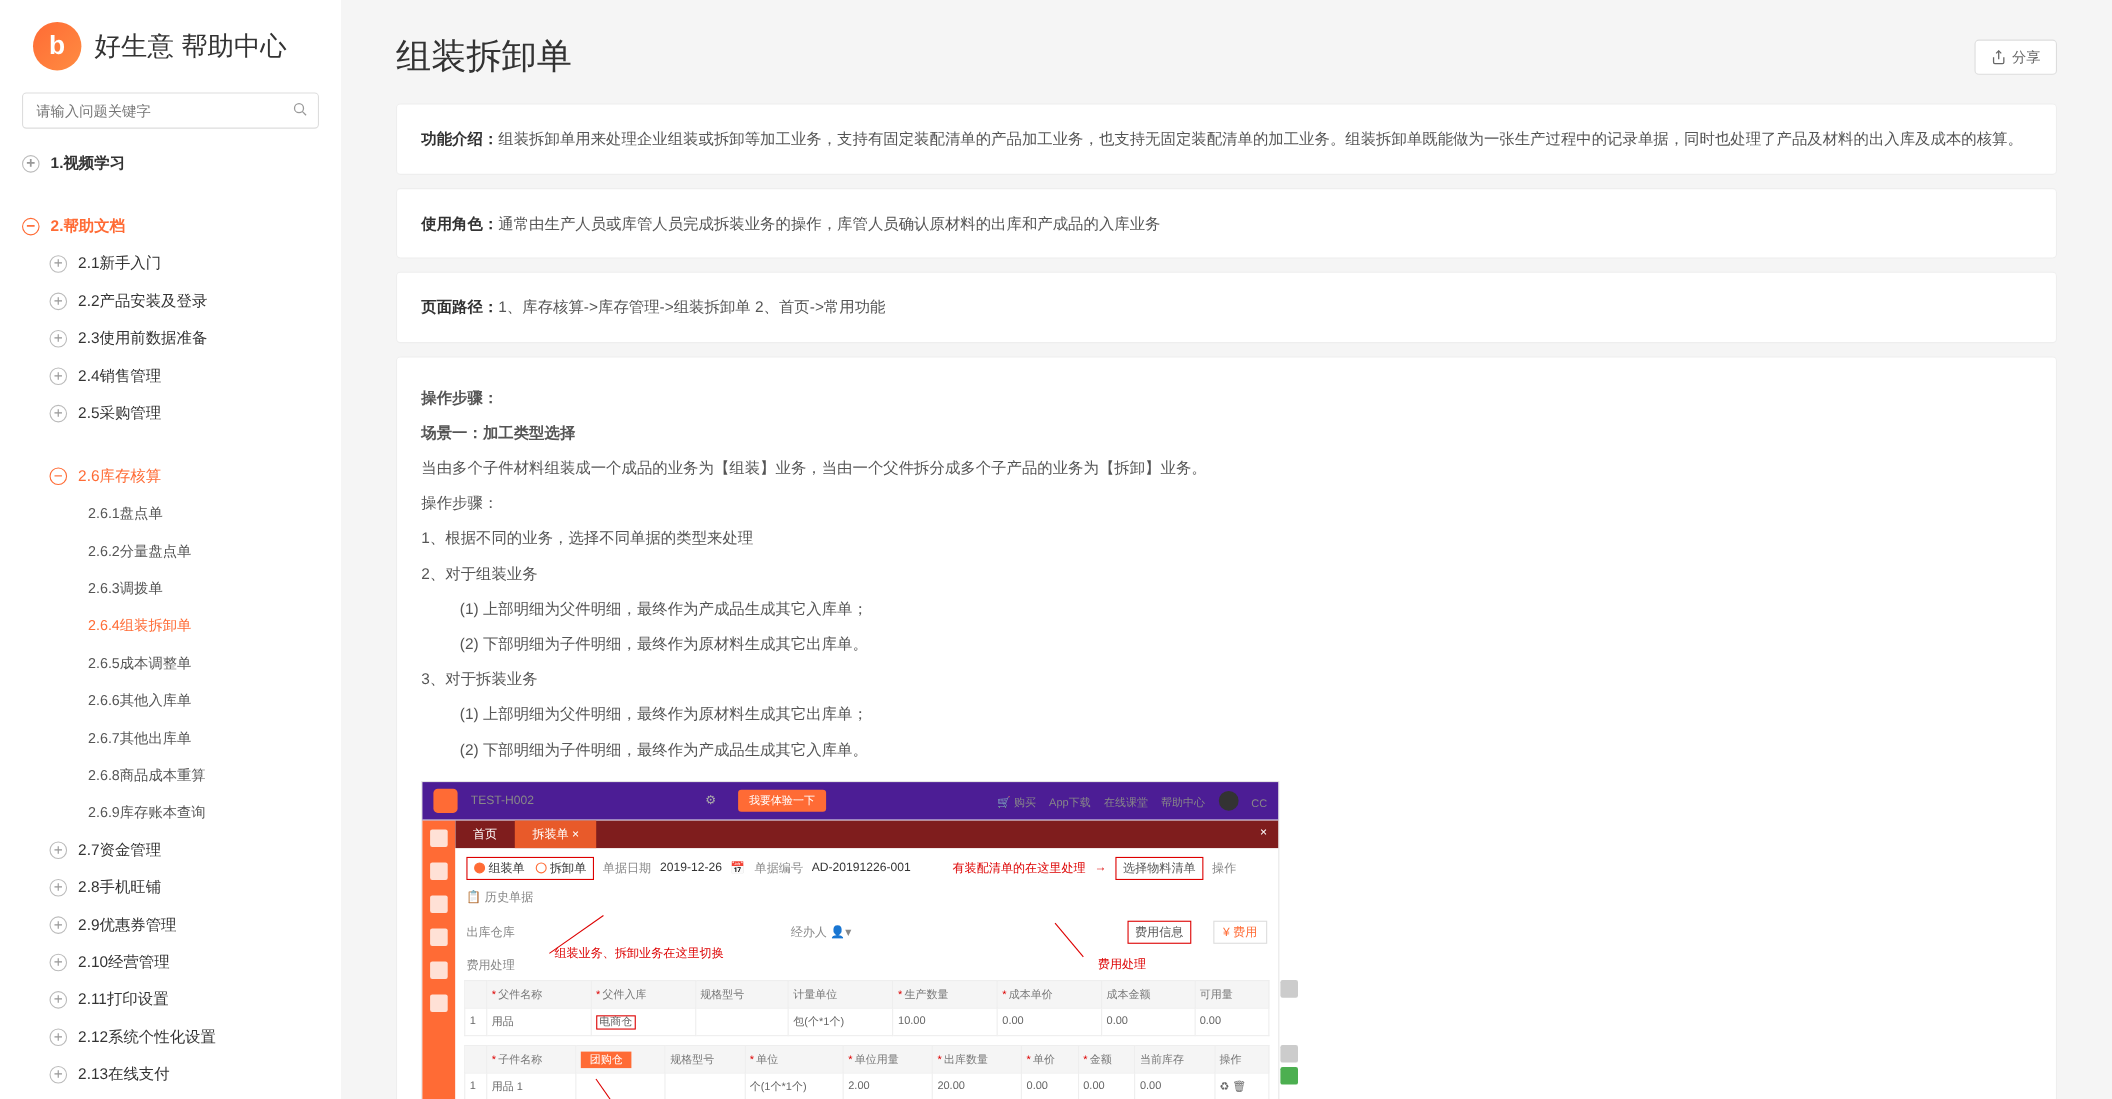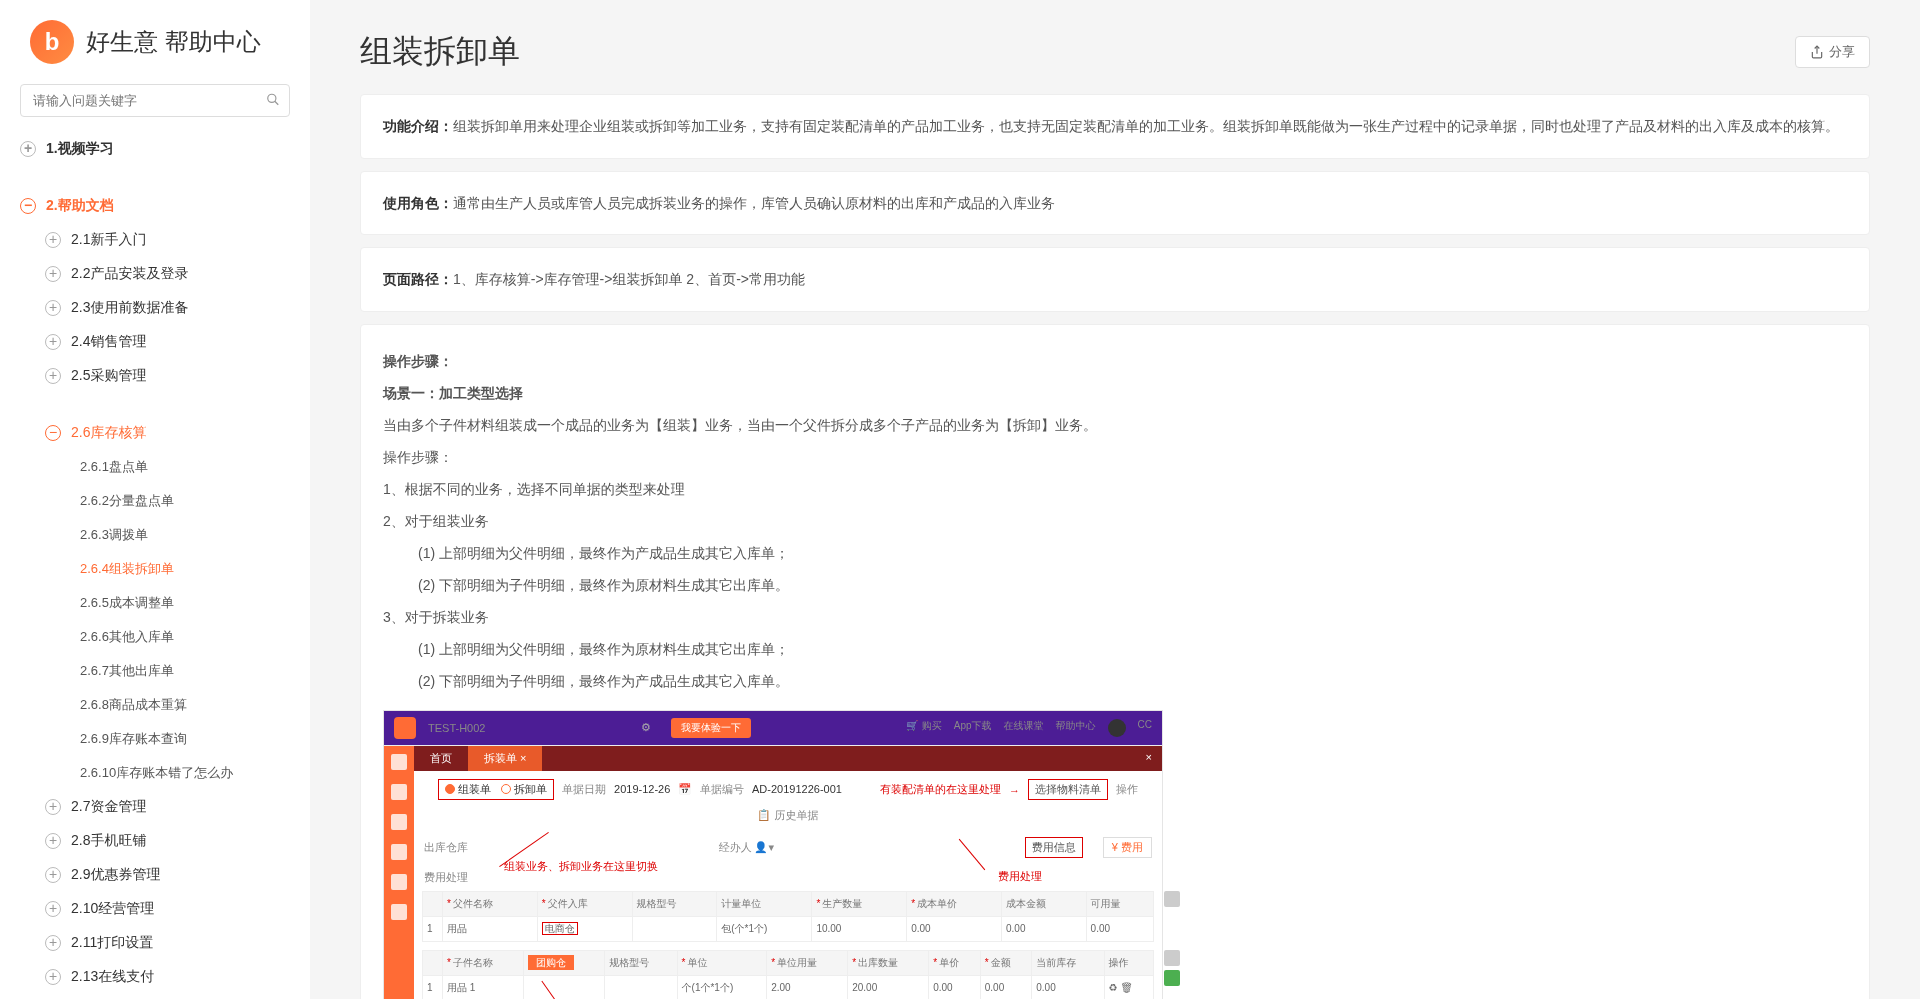--- a/index.html
+++ b/index.html
@@ -39,31 +39,31 @@
 .scene-title { font-weight: bold; margin-bottom: 12px; color: #333; }
 .content-card p { line-height: 2; color: #555; margin-bottom: 4px; }
 .indent-1 { padding-left: 35px; }
 
 
 .mock-app { margin-top: 15px; border: 1px solid #e5e5e5; background: #fafafa; font-size: 11px; width: 780px; }
 .mock-topbar { display: flex; align-items: center; padding: 6px 10px; background: #4c1d95; border-bottom: 1px solid #eee; }
 .mock-logo { width: 22px; height: 22px; background: #ff6b35; border-radius: 4px; margin-right: 12px; }
 .mock-top-text { color: #888; margin-right: auto; }
 .mock-top-btn { background: #ff6b35; color: #fff; padding: 3px 10px; border-radius: 3px; font-size: 10px; margin-left: 10px; }
-.mock-top-right { display: flex; gap: 12px; align-items: flex-start; color: #888; font-size: 10px; }
+.mock-top-right { display: flex; gap: 12px; align-items: flex-end; color: #888; font-size: 10px; }
 .mock-avatar { width: 18px; height: 18px; background: #333; border-radius: 50%; }
 .mock-body { display: flex; }
 .mock-sidebar { width: 30px; background: #ff6b35; display: flex; flex-direction: column; align-items: center; padding-top: 8px; gap: 14px; min-height: 320px; }
 .mock-side-icon { width: 16px; height: 16px; background: rgba(255,255,255,0.8); border-radius: 2px; }
 .mock-main { flex: 1; background: #fff; }
 .mock-tabs { background: #7f1d1d; display: flex; }
 .mock-tab { padding: 5px 16px; color: #fff; font-size: 11px; }
 .mock-tab.alt { background: #e85a2a; }
 .mock-tab-close { padding: 5px 10px; margin-left: auto; color: #fff; }
-.mock-toolbar { display: flex; align-items: center; padding: 8px 10px; gap: 8px; flex-wrap: wrap; position: relative; justify-content: center; }
+.mock-toolbar { display: flex; align-items: center; padding: 8px 10px; gap: 8px; flex-wrap: wrap; position: relative; }
 .mock-radio-group { border: 1.5px solid #d00; padding: 2px 6px; display: flex; gap: 10px; }
 .mock-radio { display: flex; align-items: center; gap: 3px; }
 .mock-radio-dot { width: 10px; height: 10px; border: 1px solid #ff6b35; border-radius: 50%; }
 .mock-radio-dot.on { background: #ff6b35; }
 .mock-field { color: #888; }
 .mock-annotation { color: #d00; font-size: 11px; position: absolute; }
 .mock-line { position: absolute; background: #d00; height: 1px; }
 .mock-blue-box { border: 1.5px solid #d00; padding: 2px 6px; color: #555; }
 .mock-sub-row { display: flex; padding: 6px 10px; gap: 20px; align-items: center; position: relative; }
 .mock-table-wrap { padding: 0 8px 8px; position: relative; }
@@ -151,42 +151,43 @@
         </div>
         <div class="nav-item level-2">
           <span>2.6.7其他出库单</span>
         </div>
         <div class="nav-item level-2">
           <span>2.6.8商品成本重算</span>
         </div>
         <div class="nav-item level-2">
           <span>2.6.9库存账本查询</span>
         </div>
-        <div class="nav-item level-2">
-          <span>2.6.10库存账本错了怎么办</span>
-        </div>
         <div class="nav-item level-1">
           <span class="nav-icon plus-sym"></span>
           <span>2.7资金管理</span>
         </div>
         <div class="nav-item level-1">
           <span class="nav-icon plus-sym"></span>
           <span>2.8手机旺铺</span>
         </div>
         <div class="nav-item level-1">
           <span class="nav-icon plus-sym"></span>
           <span>2.9优惠券管理</span>
         </div>
         <div class="nav-item level-1">
           <span class="nav-icon plus-sym"></span>
           <span>2.10经营管理</span>
         </div>
         <div class="nav-item level-1">
           <span class="nav-icon plus-sym"></span>
           <span>2.11打印设置</span>
+        </div>
+        <div class="nav-item level-1">
+          <span class="nav-icon plus-sym"></span>
+          <span>2.12系统个性化设置</span>
         </div>
         <div class="nav-item level-1">
           <span class="nav-icon plus-sym"></span>
           <span>2.13在线支付</span>
         </div>
         <div class="nav-item level-1">
           <span class="nav-icon plus-sym"></span>
           <span>2.14常见问题</span>
         </div>
       </nav>

